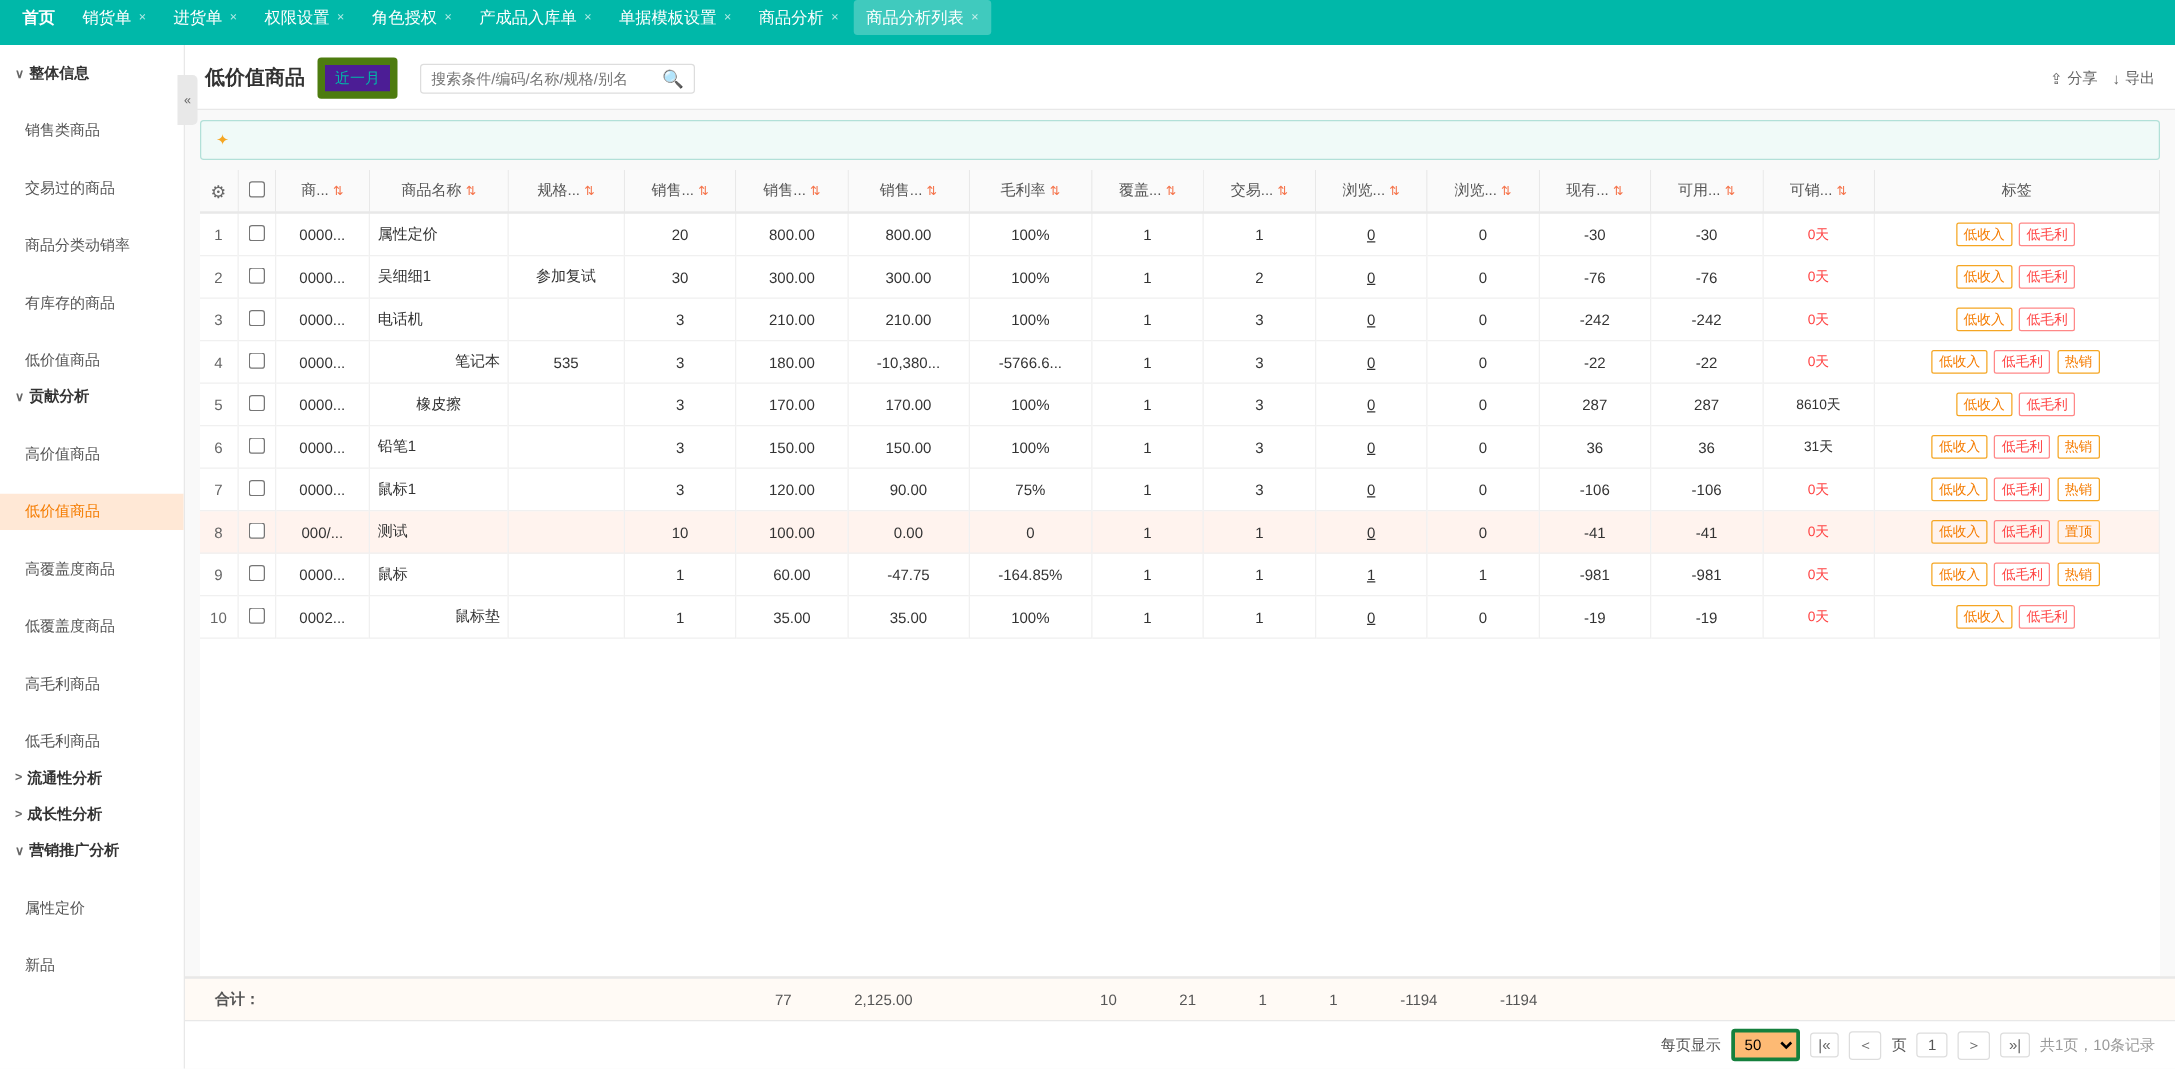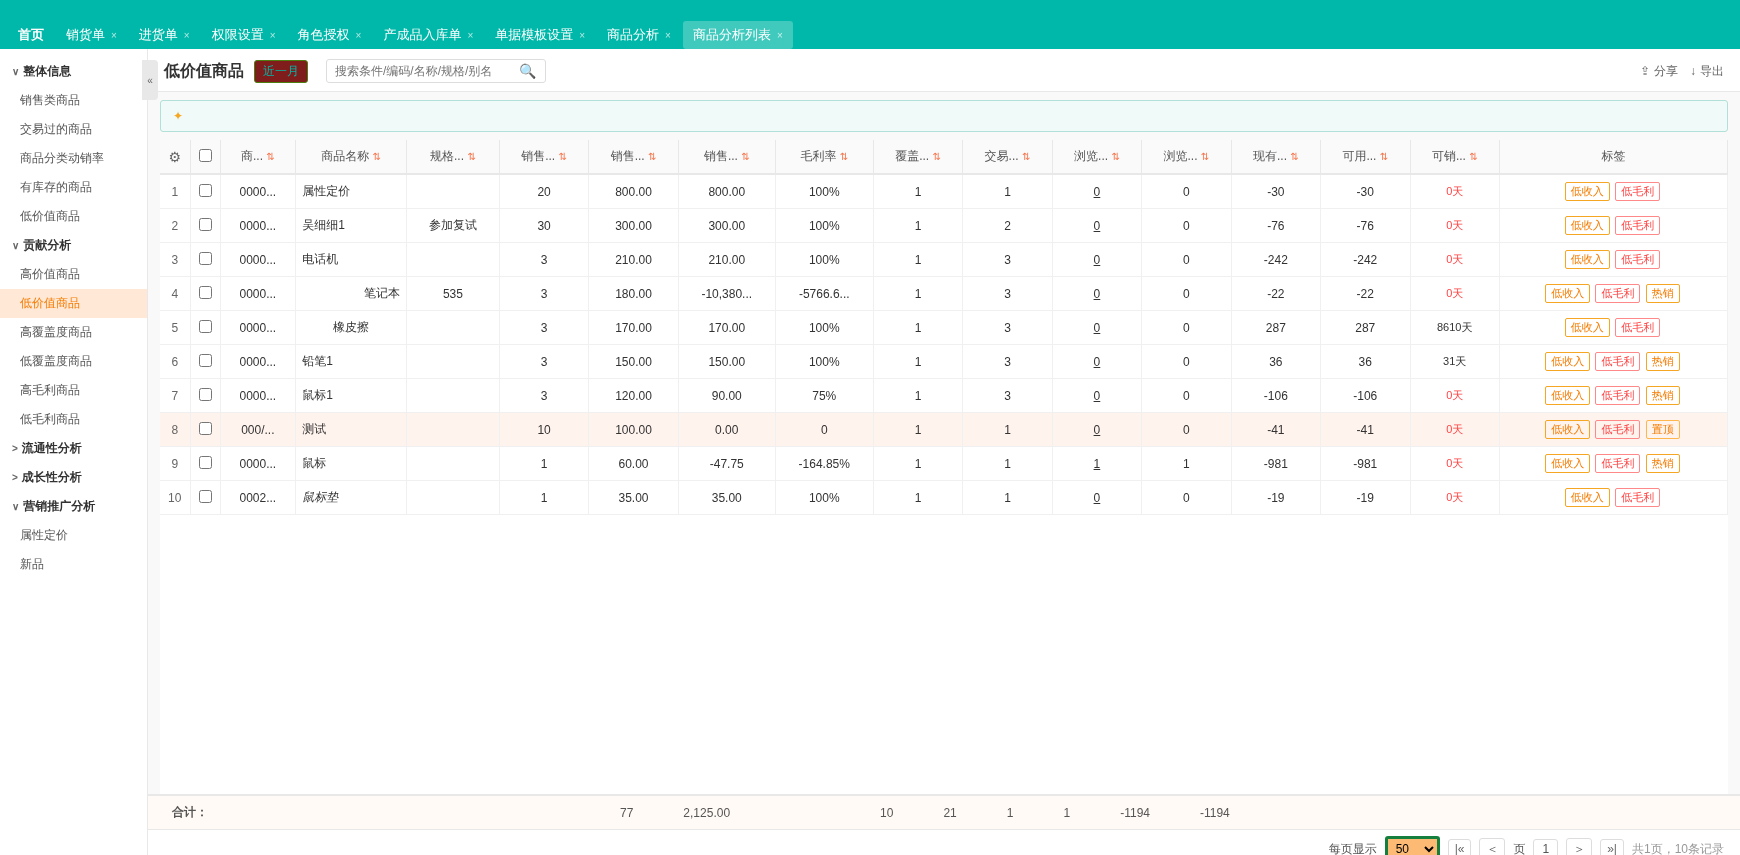--- a/index.html
+++ b/index.html
@@ -1,23 +1,23 @@
 <!DOCTYPE html>
 <html><head>
   <meta charset="utf-8">
   <style>
     * { box-sizing: border-box; margin: 0; padding: 0; font-family: 'Microsoft YaHei', Arial, sans-serif; font-size: 12px; }
     body { background: #f5f5f5; overflow: hidden; }
 
     
     .top-nav {
       background: #00b8a9;
-      height: 49px;
-      display: flex;
-      align-items: flex-end;
+      height: 36px;
+      display: flex;
+      align-items: flex-start;
       padding: 0 8px;
       gap: 2px;
     }
     .nav-item {
       color: #fff;
       padding: 4px 10px;
       cursor: pointer;
       border-radius: 3px;
       white-space: nowrap;
       display: flex;
@@ -54,20 +54,21 @@
       font-weight: bold;
       cursor: pointer;
       font-size: 12px;
     }
     .sidebar-group-header .arrow { margin-right: 4px; font-size: 10px; color: #666; }
     .sidebar-item {
       padding: 6px 12px 6px 20px;
       color: #555;
       cursor: pointer;
       font-size: 12px;
+      margin-top: 17px;
     }
     .sidebar-item.active { background: #ffe8d6; color: #f57c00; }
     .collapse-btn {
       position: absolute;
       top: 60px;
       left: 142px;
       width: 16px;
       height: 40px;
       background: #e8e8e8;
       border-radius: 0 4px 4px 0;
@@ -97,23 +98,23 @@
       display: flex;
       align-items: center;
       gap: 10px;
     }
     .page-title {
       font-size: 16px;
       font-weight: bold;
       color: #333;
     }
     .time-badge {
-      background: #7f1d1d;
+      background: #4c1d95;
       color: #00b8a9;
-      border: 1px solid #4d7c0f;
+      border: 6px solid #4d7c0f;
       border-radius: 3px;
       padding: 2px 8px;
       font-size: 12px;
       cursor: pointer;
     }
     .search-input-wrap {
       display: flex;
       align-items: center;
       border: 1px solid #ddd;
       border-radius: 3px;
@@ -559,21 +560,21 @@
       <td>
       <span class="tag tag-orange">低收入</span>
       <span class="tag tag-red">低毛利</span>
       <span class="tag tag-orange">热销</span>
     </td>
     </tr>
             <tr>
       <td class="num-cell">10</td>
       <td class="checkbox-cell"><input type="checkbox" style=""></td>
       <td>0002...</td>
-      <td style="text-align:left;font-style:italic;">鼠标垫</td>
+      <td style="text-align:right;">鼠标垫</td>
       <td></td>
       <td>1</td>
       <td>35.00</td>
       <td>35.00</td>
       <td>100%</td>
       <td>1</td>
       <td>1</td>
       <td><span class="underline">0</span></td>
       <td>0</td>
       <td>-19</td>

